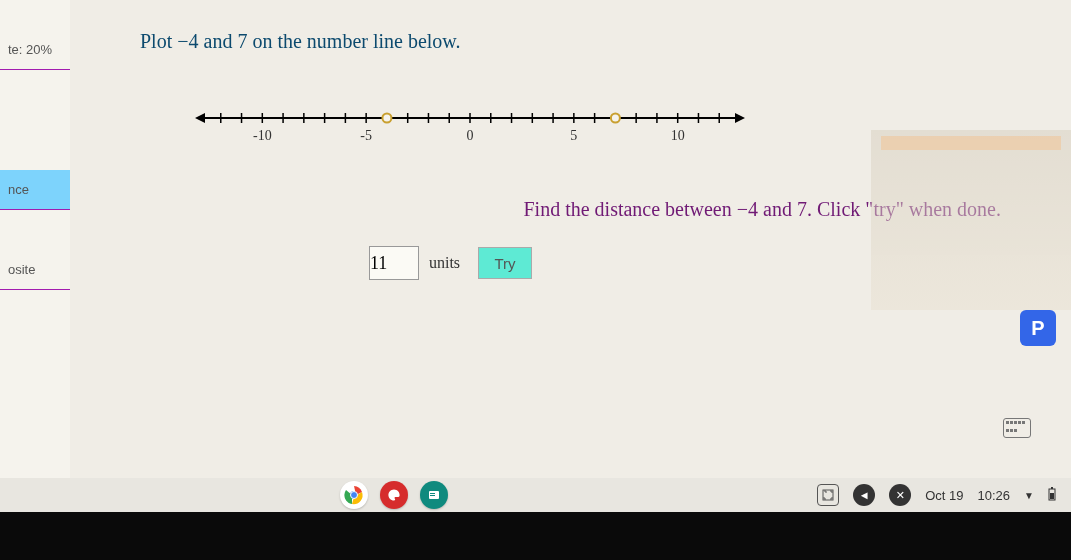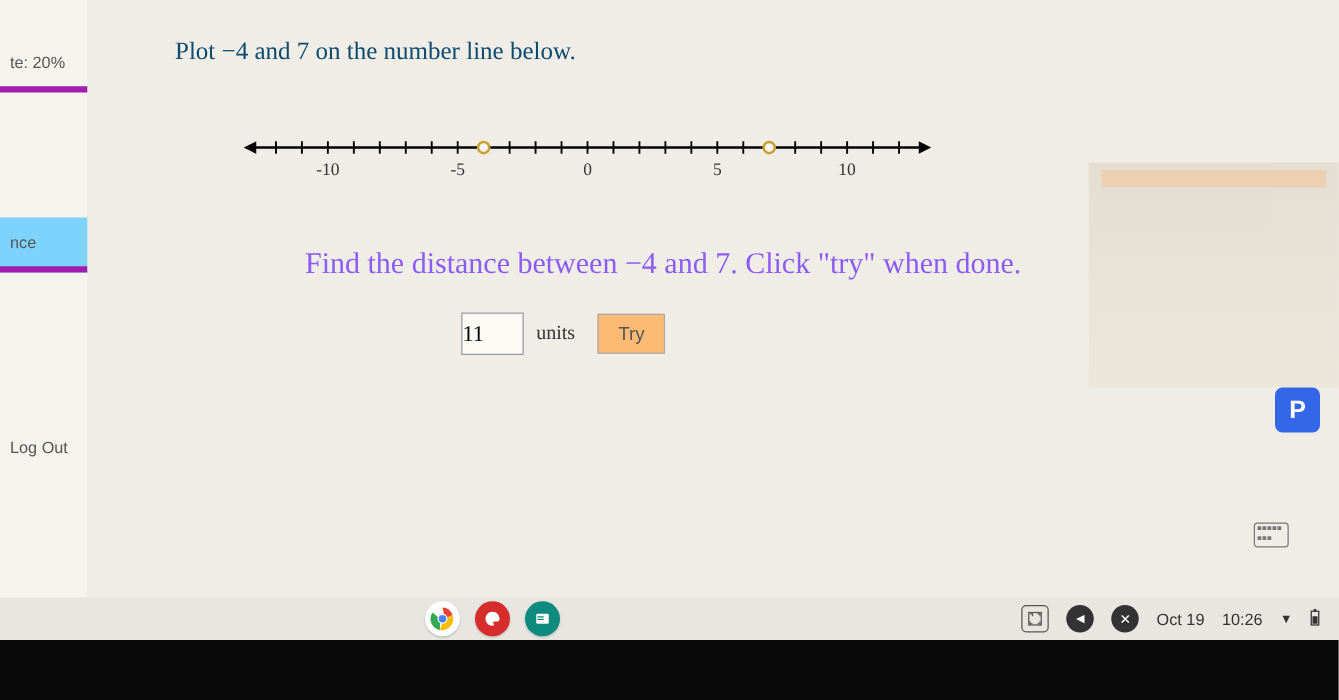--- a/index.html
+++ b/index.html
@@ -17,21 +17,21 @@
       top: 0;
       width: 70px;
       height: 480px;
       background: #f5f3ed;
     }
     .sidebar-item {
       padding: 12px 8px;
       font-size: 13px;
       color: #555;
       font-family: Arial, sans-serif;
-      border-bottom: 5px solid #a21caf;
+      border-bottom: 1px solid #a21caf;
       cursor: pointer;
     }
     .sidebar-item.highlighted {
       background: #7dd3fc;
     }
     .sidebar-item.top {
       margin-top: 30px;
     }
     .sidebar-item.nce {
       margin-top: 100px;
@@ -61,23 +61,23 @@
       position: relative;
       width: 560px;
       height: 60px;
       margin: 0 auto 40px 50px;
     }
     .number-line-svg {
       width: 100%;
       height: 100%;
     }
     .distance-prompt {
-      font-size: 24px;
-      color: #8b5cf6;
-      text-align: center;
+      font-size: 20px;
+      color: #701a75;
+      text-align: right;
       margin-bottom: 25px;
       margin-left: -80px;
     }
     .answer-row {
       display: flex;
       align-items: center;
       justify-content: center;
       gap: 10px;
       margin-left: -240px;
     }
@@ -90,21 +90,21 @@
       background: #fbfaf5;
     }
     .units-label {
       font-size: 16px;
       color: #333;
     }
     .try-button {
       width: 54px;
       height: 32px;
       border: 1px solid #aaa;
-      background: #fdba74;
+      background: #5eead4;
       font-size: 15px;
       color: #555;
       cursor: pointer;
       font-family: Arial, sans-serif;
       margin-left: 8px;
     }
     .answer-section {
       margin-top: 55px;
       display: flex;
       align-items: baseline;
@@ -233,21 +233,21 @@
       background: #f0a050;
       opacity: 0.6;
     }
   </style>
 </head>
 <body>
 
 <div class="sidebar">
   <div class="sidebar-item top">te: 20%</div>
   <div class="sidebar-item highlighted nce">nce</div>
-  <div class="sidebar-item logout">Log Out</div>
+  <div class="sidebar-item osite">osite</div>
 </div>
 
 <div class="main">
   <div class="prompt">
     <span>Plot </span><span>−4</span><span> and </span><span>7</span><span> on the number line below.</span>
   </div>
 
   <div class="number-line-container">
     <svg class="number-line-svg" viewBox="0 0 560 60">
       <line x1="10" y1="20" x2="550" y2="20" stroke="#000" stroke-width="2"></line>

